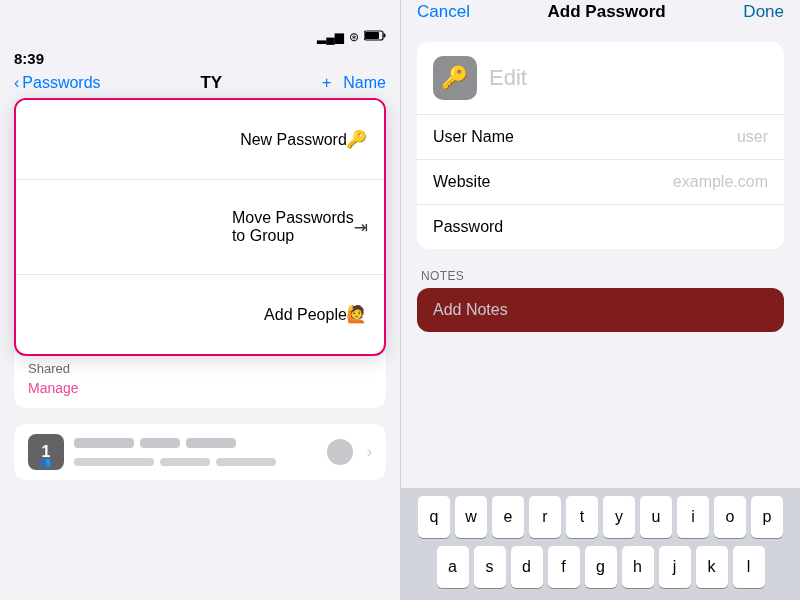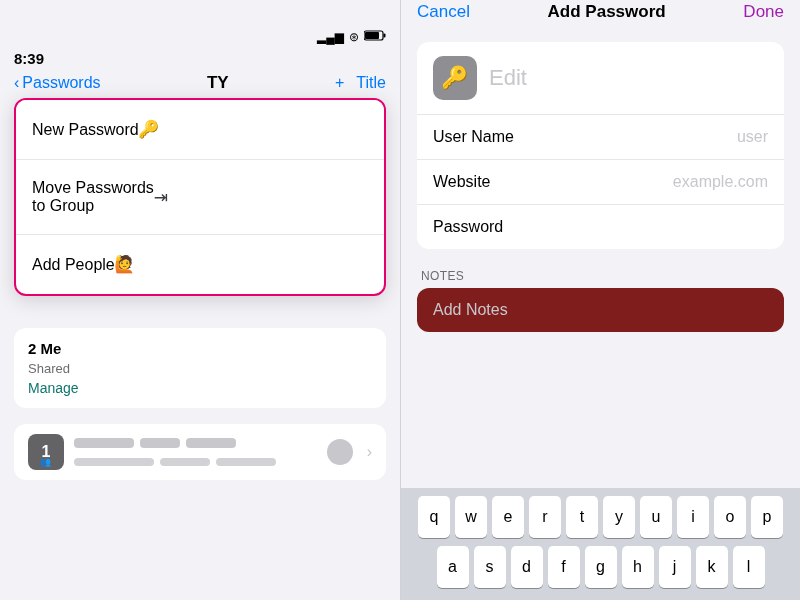--- a/index.html
+++ b/index.html
@@ -106,22 +106,22 @@
       border-radius: 12px;
       box-shadow: 0 4px 20px rgba(0,0,0,0.15);
       z-index: 10;
       overflow: hidden;
       border: 2px solid #e5006e;
     }
 
     .menu-item {
       display: flex;
       align-items: center;
-      justify-content: flex-start;
-      padding: 19px 16px;
+      justify-content: flex-end;
+      padding: 29px 16px;
       border-bottom: 1px solid #e5e5ea;
     }
 
     .menu-item:last-child {
       border-bottom: none;
     }
 
     .menu-item-label {
       font-size: 16px;
       color: #000;
@@ -137,21 +137,21 @@
     }
 
     .list-item {
       background: #fff;
       border-radius: 12px;
       padding: 12px 14px;
       margin-bottom: 8px;
     }
 
     .manage-link {
-      color: #0f766e;
+      color: #ec4899;
       font-size: 14px;
       margin-top: 4px;
     }
 
     .password-row {
       background: #fff;
       border-radius: 12px;
       padding: 10px 14px;
       display: flex;
       align-items: center;
@@ -223,21 +223,21 @@
       font-size: 17px;
     }
 
     .right-nav-title {
       font-size: 17px;
       font-weight: 600;
       color: #000;
     }
 
     .right-nav-done {
-      color: #a21caf;
+      color: #0369a1;
       font-size: 17px;
     }
 
     .form-section {
       margin: 10px 16px;
       background: #fff;
       border-radius: 12px;
       overflow: hidden;
     }
 
@@ -362,21 +362,21 @@
   </div>
 
   <div class="nav-bar">
     <div class="nav-back">
       <span>‹</span>
       <span>Passwords</span>
     </div>
     <span class="nav-title">TY</span>
     <div class="nav-actions">
       <span>+</span>
-      <span>Title</span>
+      <span>Name</span>
     </div>
   </div>
 
   <div class="search-bar">
     <span class="search-icon-svg">🔍</span>
     <span class="search-placeholder">Sea</span>
   </div>
 
   <div class="dropdown-menu">
 

